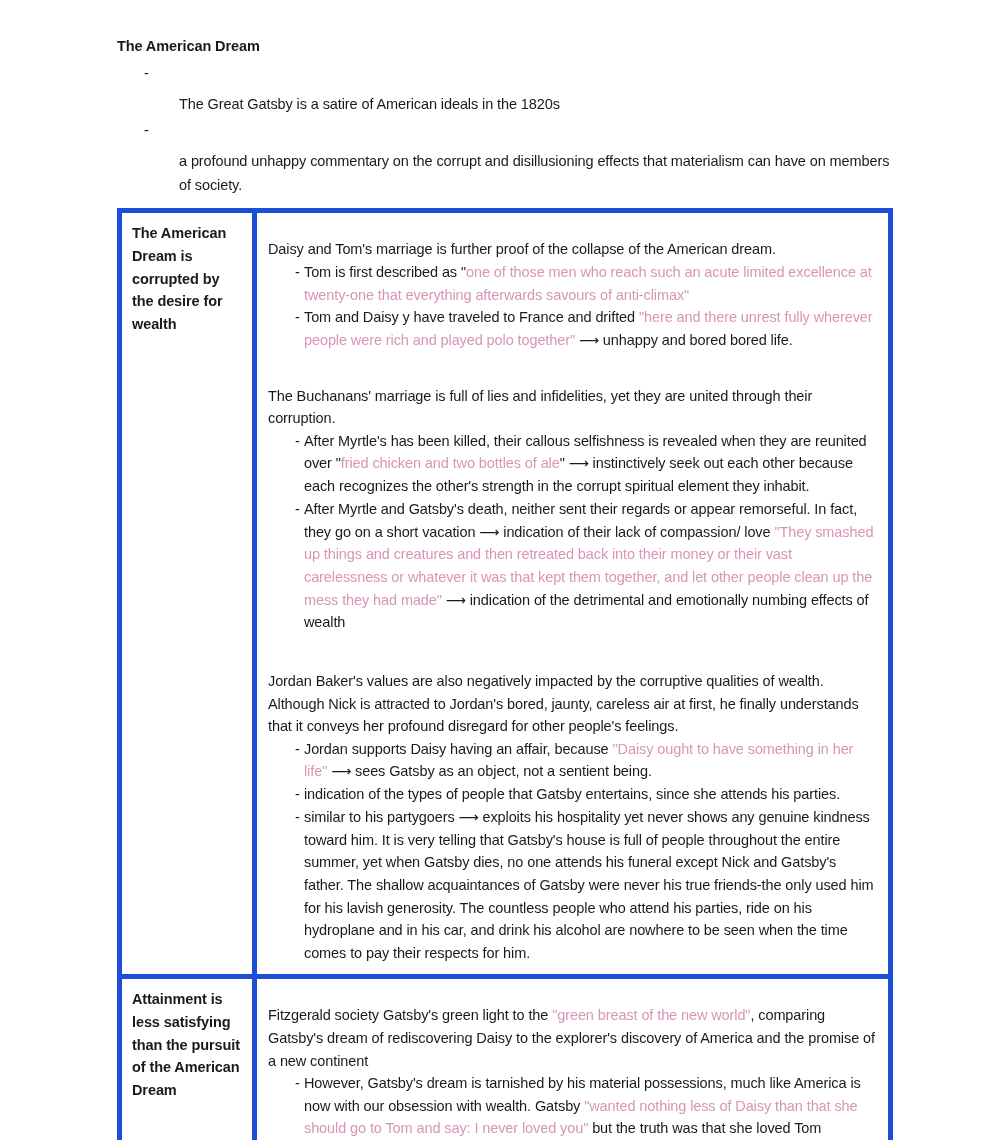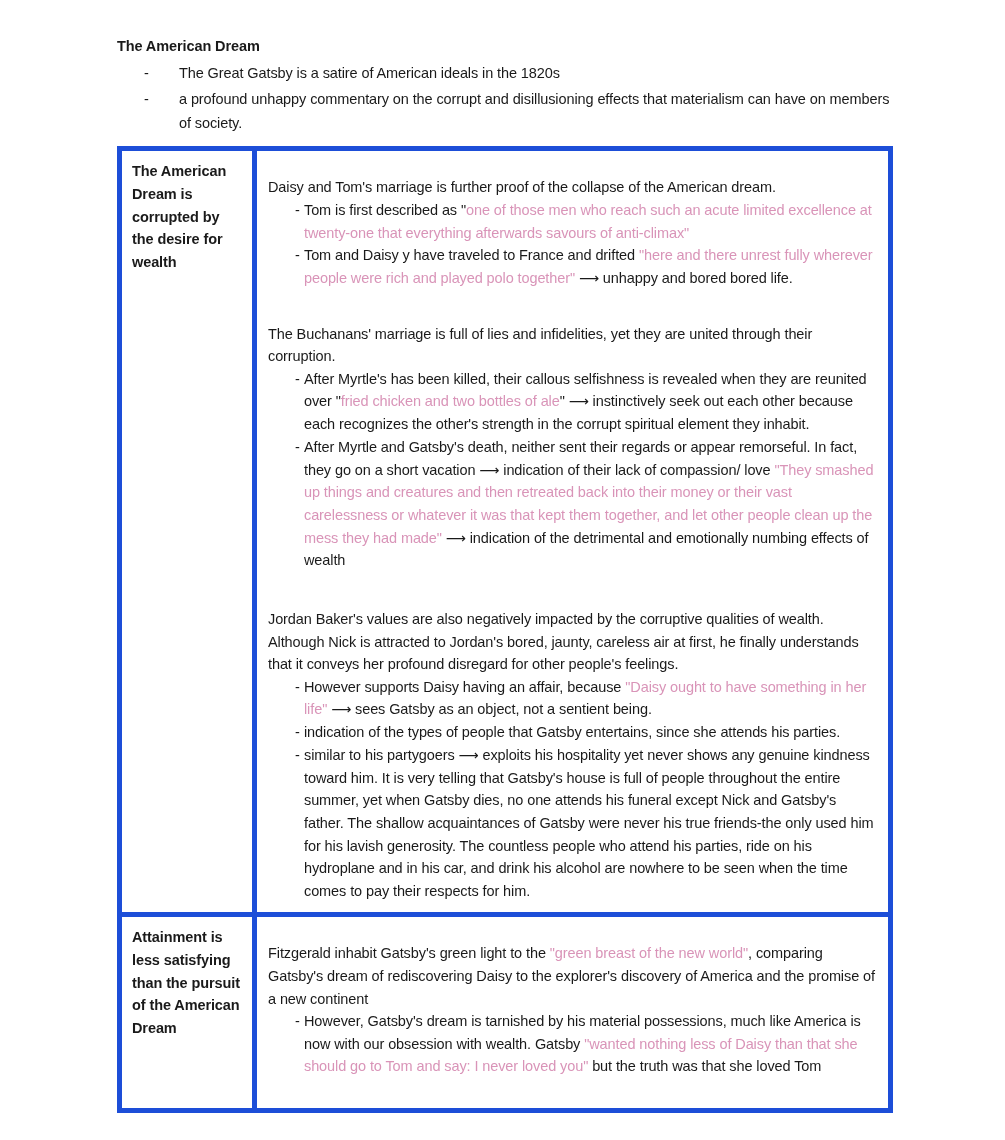--- a/index.html
+++ b/index.html
@@ -45,20 +45,21 @@
   .dash {
     flex: 0 0 auto;
     width: 32px;
     padding-left: 27px;
     box-sizing: border-box;
     color: #1a1a1a;
   }
   .intro-item .body {
     flex: 1 1 auto;
     padding-left: 30px;
+    margin-top: 31px;
   }
 
   
   .notes-table {
     border-collapse: collapse;
     width: 776px;
     margin-top: 10px;
     table-layout: fixed;
   }
   .notes-table td {
@@ -173,40 +174,40 @@
             </li>
           </ul>
 
           <div class="spacer-lg"></div>
 
           <p class="para">Jordan Baker's values are also negatively impacted by the corruptive qualities of wealth. Although Nick is attracted to Jordan's bored, jaunty, careless air at first, he finally understands that it conveys her profound disregard for other people's feelings.</p>
 
           <ul class="bullets">
             <li>
               <span class="dash2">-</span>
-              <span class="btext"><span>However supports Daisy having an affair, because </span><span class="q">"Daisy ought to have something in her life"</span> <span class="arrow">⟶</span><span> sees Gatsby as an object, not a sentient being.</span></span>
+              <span class="btext"><span>Jordan supports Daisy having an affair, because </span><span class="q">"Daisy ought to have something in her life"</span> <span class="arrow">⟶</span><span> sees Gatsby as an object, not a sentient being.</span></span>
             </li>
             <li>
               <span class="dash2">-</span>
               <span class="btext">indication of the types of people that Gatsby entertains, since she attends his parties.</span>
             </li>
             <li>
               <span class="dash2">-</span>
               <span class="btext"><span>similar to his partygoers </span><span class="arrow">⟶</span><span> exploits his hospitality yet never shows any genuine kindness toward him. It is very telling that Gatsby's house is full of people throughout the entire summer, yet when Gatsby dies, no one attends his funeral except Nick and Gatsby's father. The shallow acquaintances of Gatsby were never his true friends-the only used him for his lavish generosity. The countless people who attend his parties, ride on his hydroplane and in his car, and drink his alcohol are nowhere to be seen when the time comes to pay their respects for him.</span></span>
             </li>
           </ul>
 
         </td>
       </tr>
 
       <tr>
         <td class="col-key">Attainment is less satisfying than the pursuit of the American Dream</td>
         <td class="col-body">
 
-          <p class="para"><span>Fitzgerald inhabit Gatsby's green light to the </span><span class="q">"green breast of the new world"</span><span>, comparing Gatsby's dream of rediscovering Daisy to the explorer's discovery of America and the promise of a new continent</span></p>
+          <p class="para"><span>Fitzgerald society Gatsby's green light to the </span><span class="q">"green breast of the new world"</span><span>, comparing Gatsby's dream of rediscovering Daisy to the explorer's discovery of America and the promise of a new continent</span></p>
 
           <ul class="bullets">
             <li>
               <span class="dash2">-</span>
               <span class="btext"><span>However, Gatsby's dream is tarnished by his material possessions, much like America is now with our obsession with wealth. Gatsby </span><span class="q">"wanted nothing less of Daisy than that she should go to Tom and say: I never loved you"</span><span> but the truth was that she loved Tom</span></span>
             </li>
           </ul>
 
           <div class="spacer-lg"></div>
 

